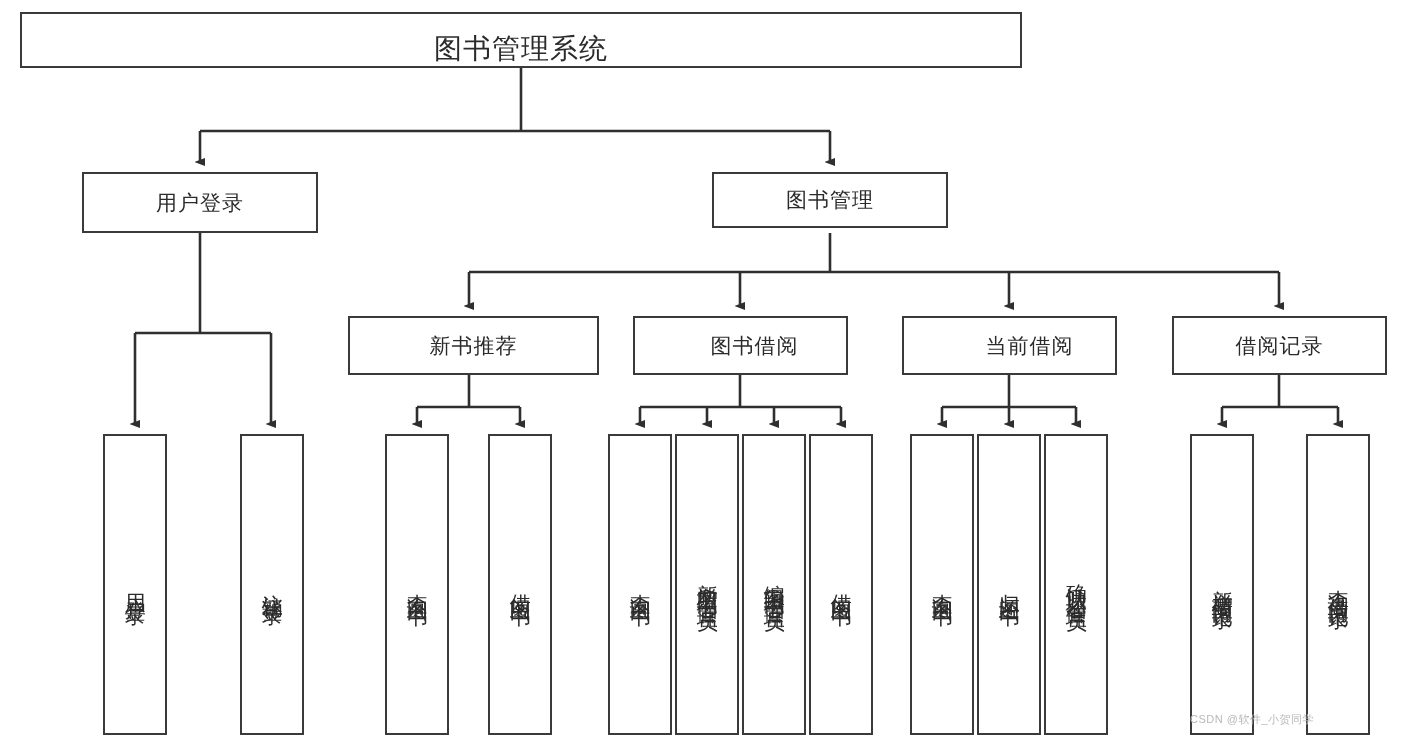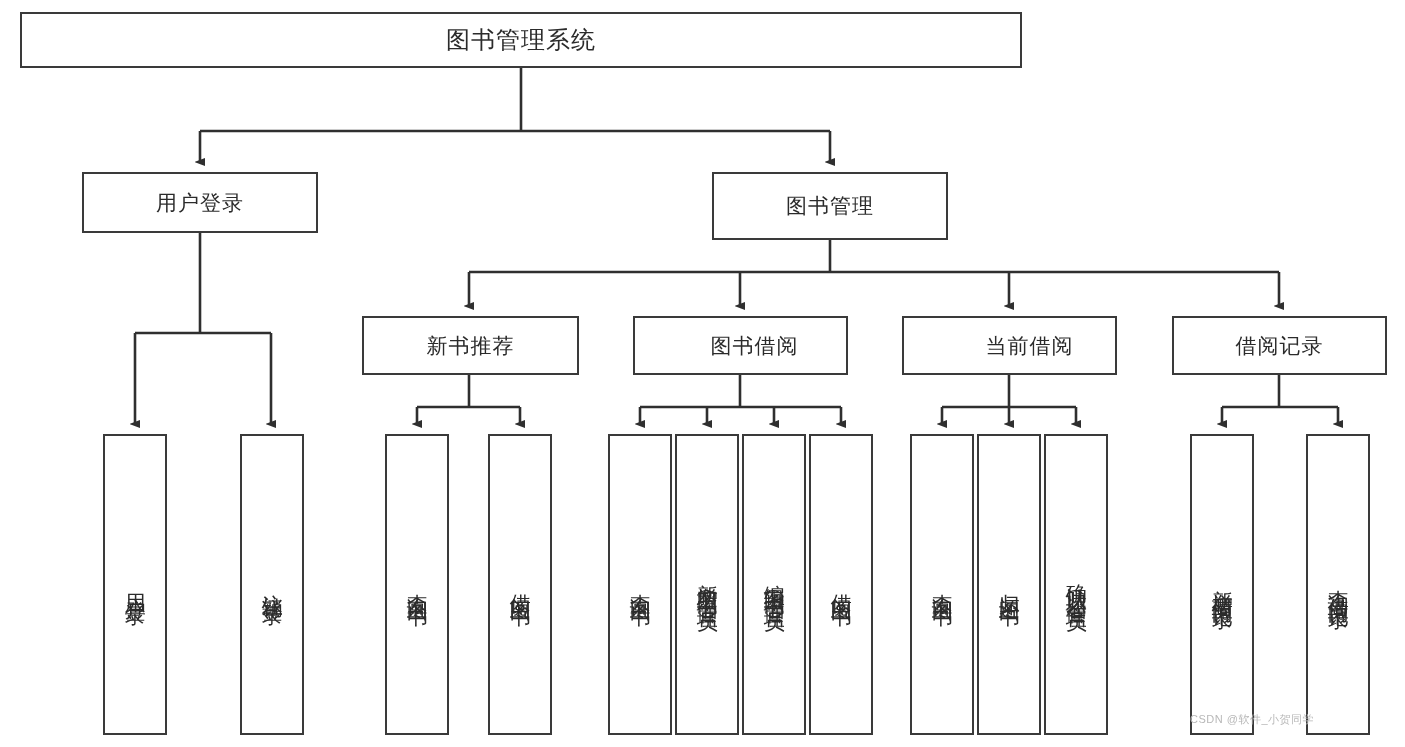--- a/index.html
+++ b/index.html
@@ -47,21 +47,21 @@
     letter-spacing: 4px;
     line-height: 1.25;
     padding: 6px 0;
   }
   .node.vert .lbl {
     writing-mode: vertical-rl;
     text-orientation: upright;
     display: block;
     text-align: center;
   }
-  #root-node { font-size: 24px; }
+  #root-node { font-size: 28px; align-items: flex-end; }
   .watermark {
     position: absolute;
     color: #b8b8b8;
     font-size: 11px;
     letter-spacing: 0.5px;
     white-space: nowrap;
     z-index: 3;
     pointer-events: none;
   }
 </style>
@@ -120,25 +120,25 @@
     </g>
   </svg>
 
   <div class="node horiz" id="root-node" style="left:20px; top:12px; width:1002px; height:56px;">
     <span class="lbl">图书管理系统</span>
   </div>
 
   <div class="node horiz" style="left:82px; top:172px; width:236px; height:61px;">
     <span class="lbl">用户登录</span>
   </div>
-  <div class="node horiz" style="left:712px; top:172px; width:236px; height:68px;">
+  <div class="node horiz" style="left:712px; top:172px; width:236px; height:56px;">
     <span class="lbl">图书管理</span>
   </div>
 
-  <div class="node horiz" style="left:362px; top:316px; width:217px; height:59px;align-items:center;">
+  <div class="node horiz" style="left:348px; top:316px; width:251px; height:59px;align-items:center;">
     <span class="lbl">新书推荐</span>
   </div>
   <div class="node horiz" style="left:633px; top:316px; width:215px; height:59px;padding-left:28px;">
     <span class="lbl">图书借阅</span>
   </div>
   <div class="node horiz" style="left:902px; top:316px; width:215px; height:59px;padding-left:40px;">
     <span class="lbl">当前借阅</span>
   </div>
   <div class="node horiz" style="left:1172px; top:316px; width:215px; height:59px;">
     <span class="lbl">借阅记录</span>

